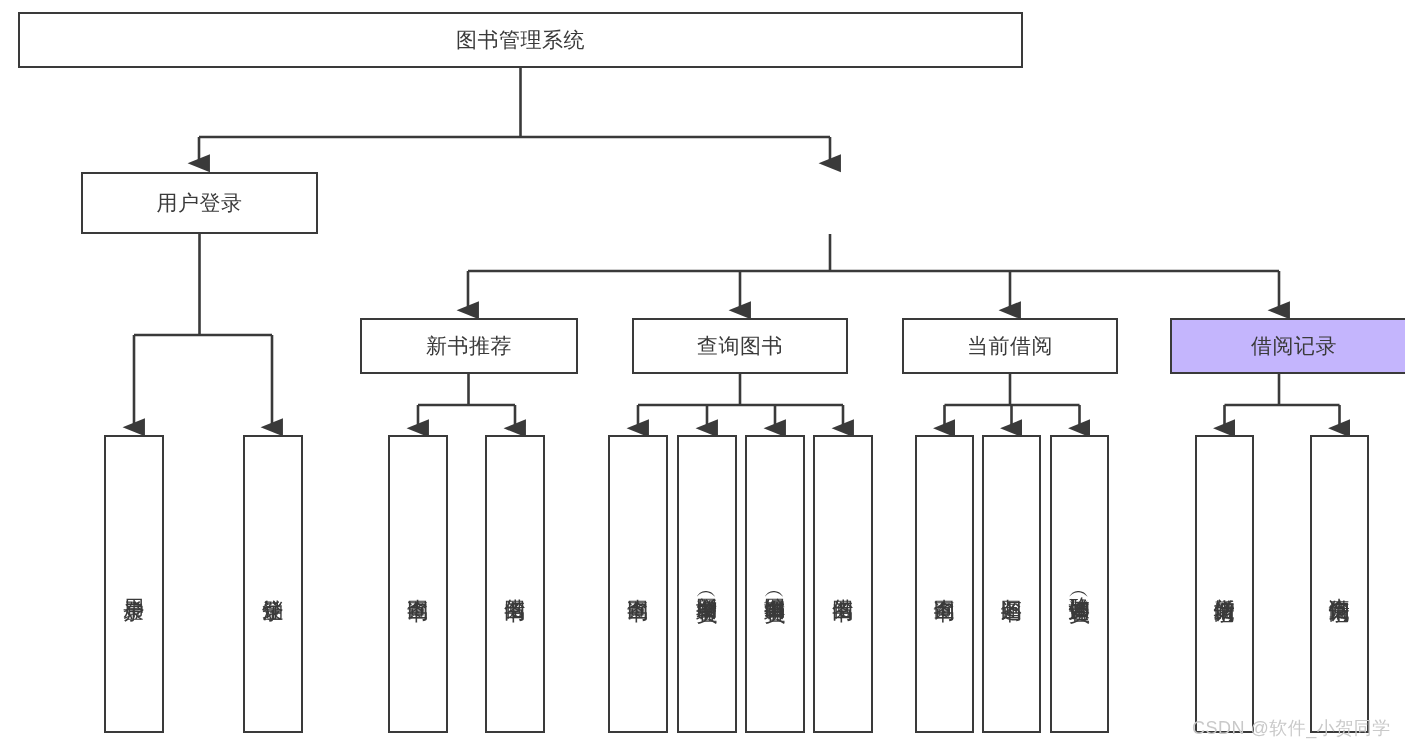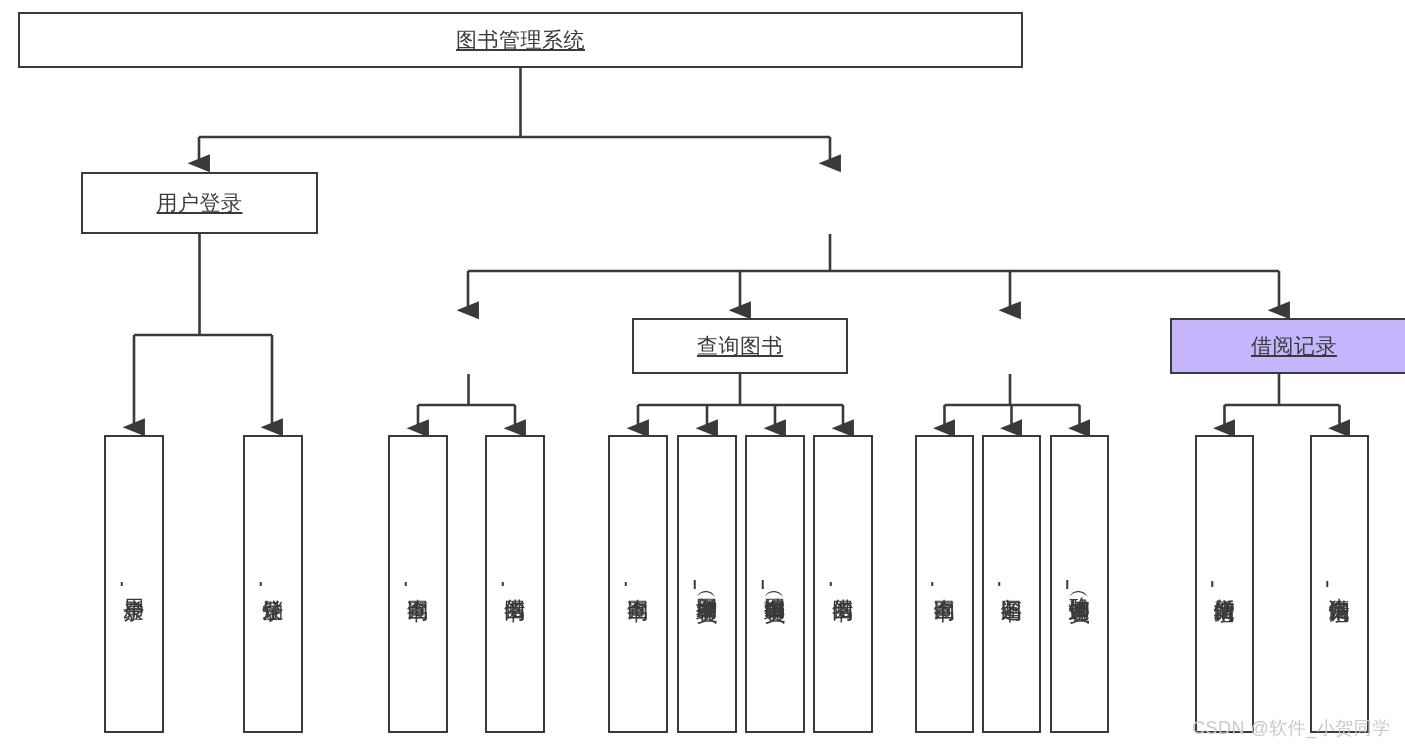--- a/index.html
+++ b/index.html
@@ -27,21 +27,20 @@
   .node {
     position: absolute;
     box-sizing: border-box;
     border: 2.5px solid #3a3a3a;
     background: #ffffff;
     color: #3a3a3a;
     display: flex;
     align-items: center;
     justify-content: center;
     text-align: right;
-    text-decoration: underline;
   }
   .node-h {
     font-size: 21px;
     line-height: 1.1;
     letter-spacing: 0.5px;
   }
   .node-v {
     font-size: 21px;
     line-height: 1.12;
     letter-spacing: 1px;
@@ -117,22 +116,28 @@
   </svg>
 
   <div class="node node-h" style="left: 18px; top: 12px; width: 1005px; height: 56px; border-color: rgb(58, 58, 58); color: rgb(58, 58, 58); background: rgb(255, 255, 255);">
     <span>图书管理系统</span>
   </div>
 
   <div class="node node-h" style="left: 81px; top: 172px; width: 237px; height: 62px; border-color: rgb(58, 58, 58); color: rgb(58, 58, 58); background: rgb(255, 255, 255);">
     <span>用户登录</span>
   </div>
 
+  <div class="node node-h" style="left: 360px; top: 318px; width: 218px; height: 56px; border-color: rgb(58, 58, 58); color: rgb(58, 58, 58); background: rgb(255, 255, 255);">
+    <span>新书推荐</span>
+  </div>
   <div class="node node-h" style="left: 632px; top: 318px; width: 216px; height: 56px; border-color: rgb(58, 58, 58); color: rgb(58, 58, 58); background: rgb(255, 255, 255);">
     <span>查询图书</span>
+  </div>
+  <div class="node node-h" style="left: 902px; top: 318px; width: 216px; height: 56px; border-color: rgb(58, 58, 58); color: rgb(58, 58, 58); background: rgb(255, 255, 255);">
+    <span>当前借阅</span>
   </div>
   <div class="node node-h" style="left: 1170px; top: 318px; width: 248px; height: 56px; border-color: rgb(58, 58, 58); color: rgb(58, 58, 58); background: #c4b5fd;">
     <span>借阅记录</span>
   </div>
 
   <div class="node node-v" style="left: 104px; top: 435px; width: 60px; height: 298px; border-color: rgb(58, 58, 58); color: rgb(58, 58, 58); background: rgb(255, 255, 255);">
     <span class="vtext">用户登录</span>
   </div>
   <div class="node node-v" style="left: 243px; top: 435px; width: 60px; height: 298px; border-color: rgb(58, 58, 58); color: rgb(58, 58, 58); background: rgb(255, 255, 255);">
     <span class="vtext">注销登录</span>

